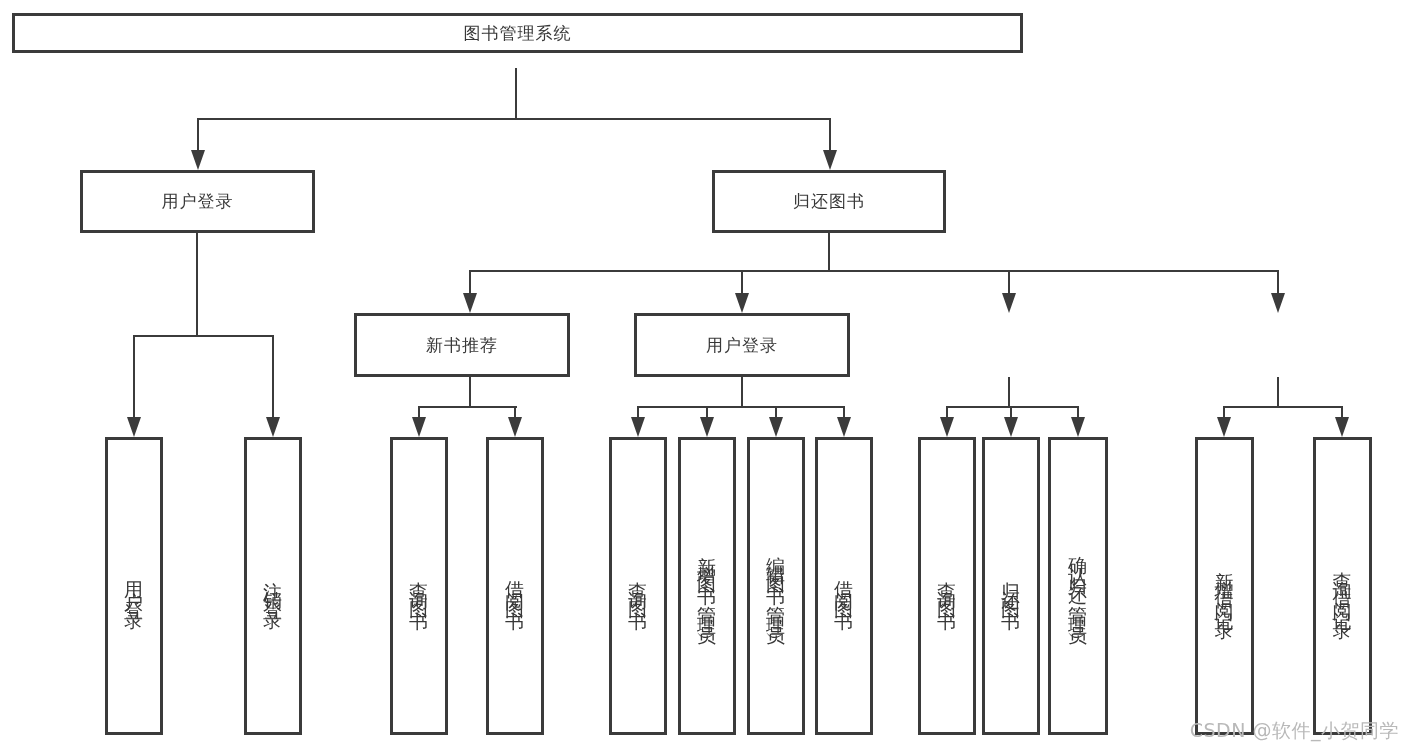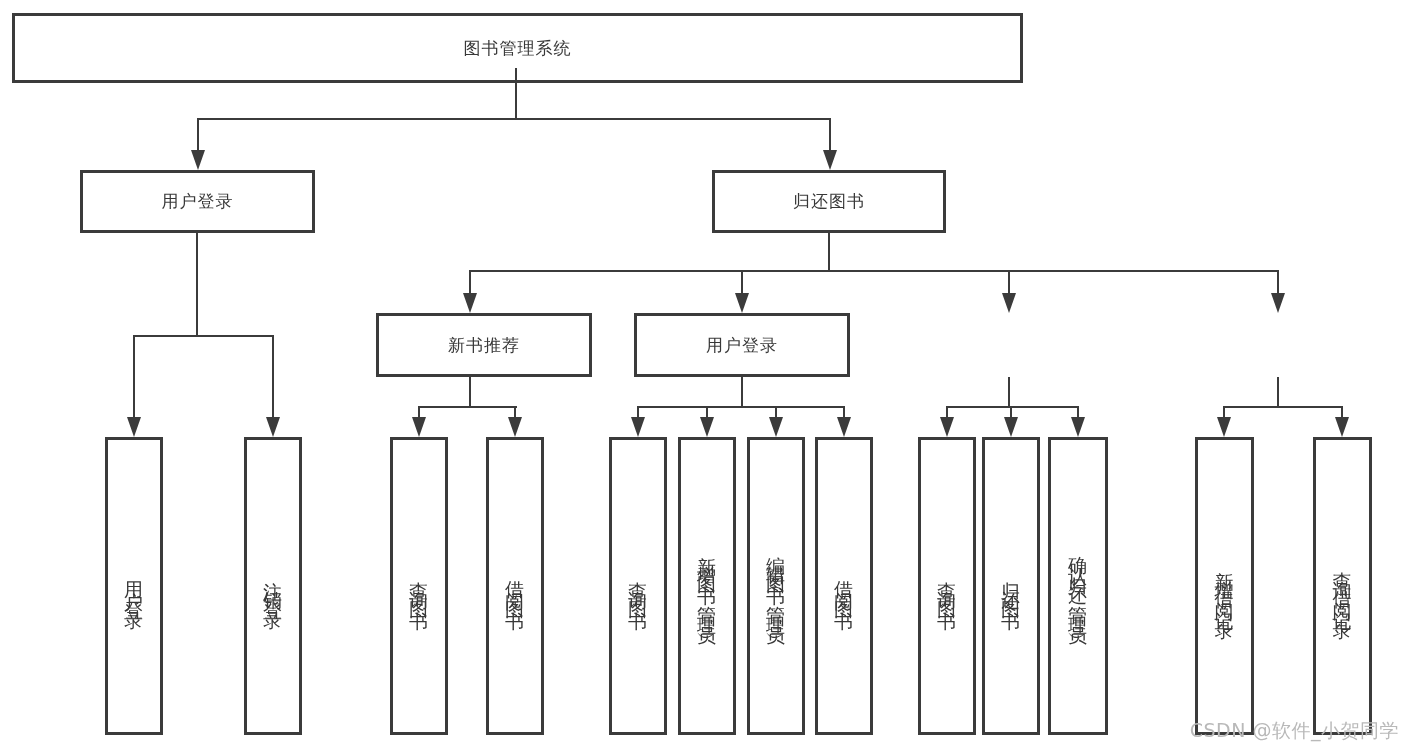--- a/index.html
+++ b/index.html
@@ -58,21 +58,21 @@
     color:#b9b9b9;
     font-size:19px;
     letter-spacing:0.5px;
   }
 </style>
 </head>
 <body>
 
 <div id="canvas">
 
-  <div class="hbox" style="left:12px;top:13px;width:1011px;height:70px">
+  <div class="hbox" style="left:12px;top:13px;width:1011px;height:40px">
     <span>图书管理系统</span>
   </div>
 
   <div class="ln" style="left:515px;top:68px;width:2px;height:52px"></div>
   <div class="ln" style="left:197px;top:118px;width:634px;height:2px"></div>
   <div class="ln" style="left:197px;top:118px;width:2px;height:34px"></div>
   <div class="ln" style="left:829px;top:118px;width:2px;height:34px"></div>
   <div class="arrow" style="left:191px;top:150px"></div>
   <div class="arrow" style="left:823px;top:150px"></div>
 
@@ -94,21 +94,21 @@
   <div class="ln" style="left:469px;top:270px;width:810px;height:2px"></div>
   <div class="ln" style="left:469px;top:270px;width:2px;height:25px"></div>
   <div class="ln" style="left:741px;top:270px;width:2px;height:25px"></div>
   <div class="ln" style="left:1008px;top:270px;width:2px;height:25px"></div>
   <div class="ln" style="left:1277px;top:270px;width:2px;height:25px"></div>
   <div class="arrow" style="left:463px;top:293px"></div>
   <div class="arrow" style="left:735px;top:293px"></div>
   <div class="arrow" style="left:1002px;top:293px"></div>
   <div class="arrow" style="left:1271px;top:293px"></div>
 
-  <div class="hbox" style="left:376px;top:313px;width:216px;height:64px">
+  <div class="hbox" style="left:354px;top:313px;width:216px;height:64px">
     <span>新书推荐</span>
   </div>
   <div class="hbox" style="left:634px;top:313px;width:216px;height:64px">
     <span>用户登录</span>
   </div>
 
   <div class="ln" style="left:469px;top:377px;width:2px;height:31px"></div>
   <div class="ln" style="left:418px;top:406px;width:99px;height:2px"></div>
   <div class="ln" style="left:418px;top:406px;width:2px;height:13px"></div>
   <div class="ln" style="left:514px;top:406px;width:2px;height:13px"></div>

